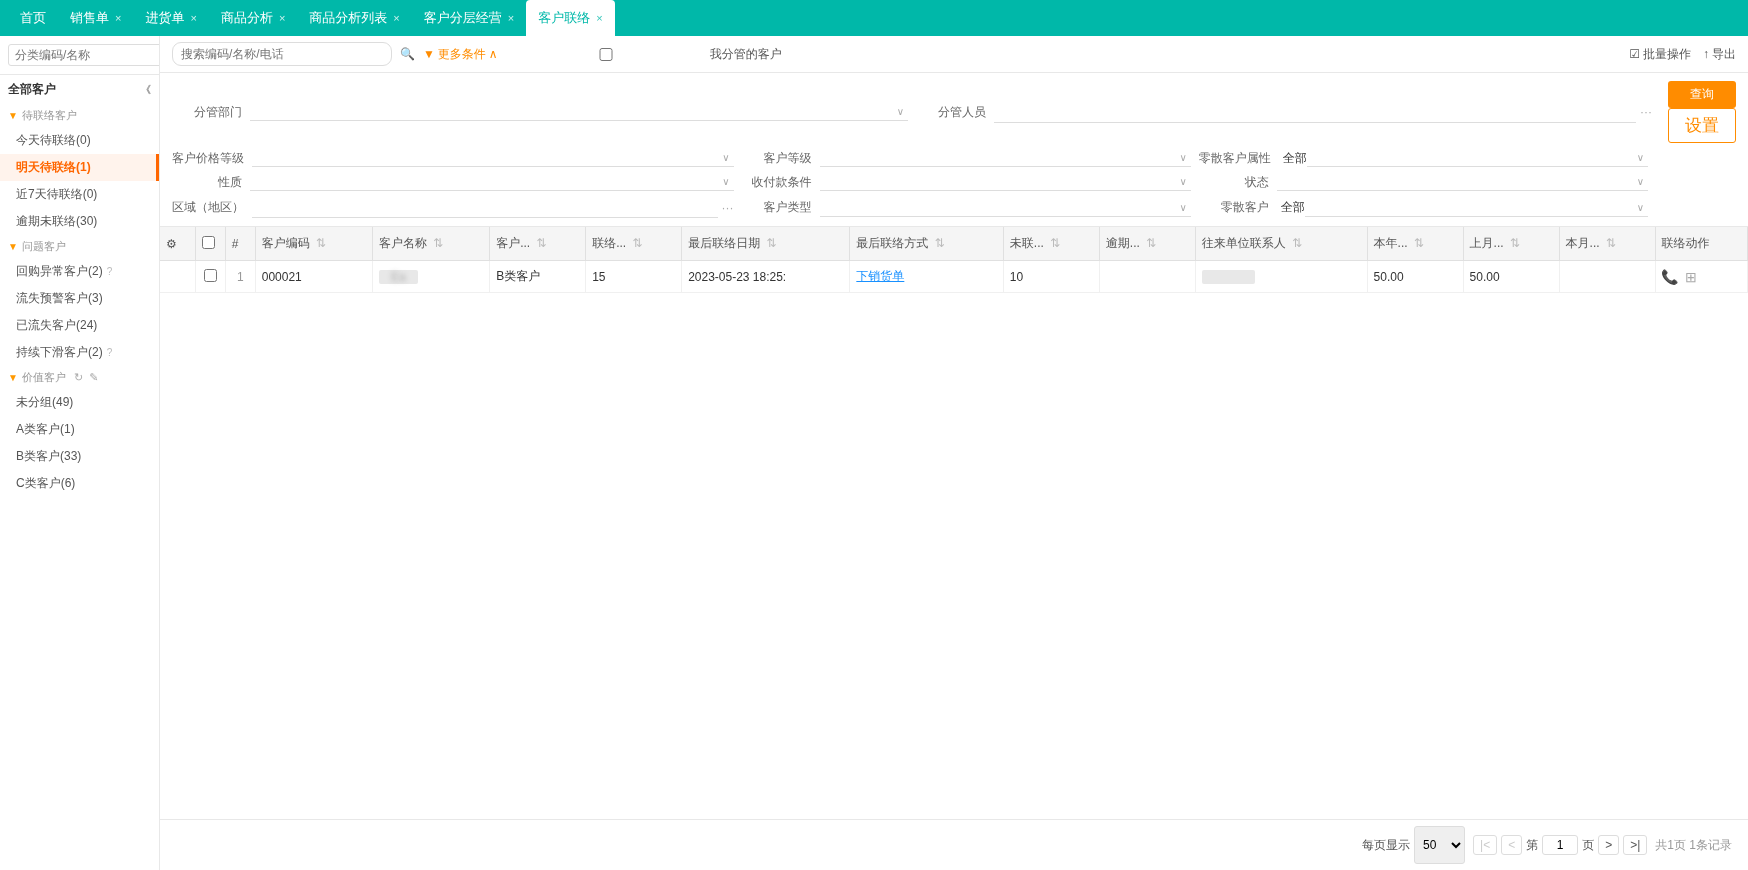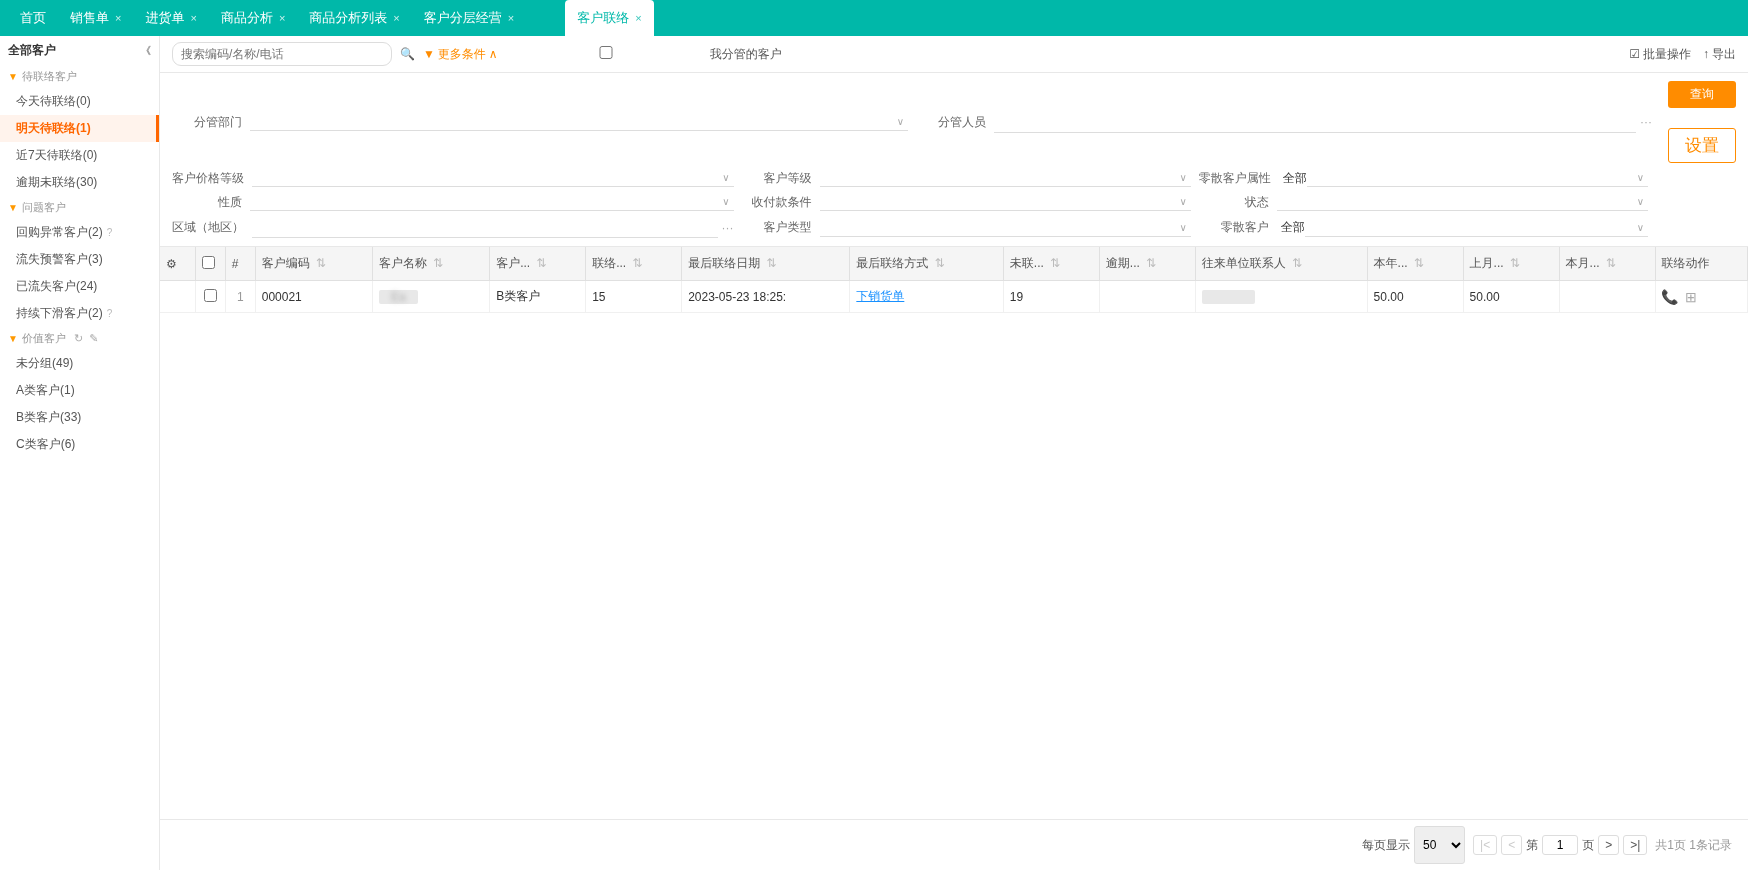--- a/index.html
+++ b/index.html
@@ -1,21 +1,21 @@
 <!DOCTYPE html>
 <html><head>
   <meta charset="utf-8">
   <style>
     * { margin: 0; padding: 0; box-sizing: border-box; }
     body { font-family: 'Microsoft YaHei', Arial, sans-serif; font-size: 12px; background: #f5f5f5; color: #333; width: 1748px; min-height: 870px; overflow-x: hidden; }
 
     
     .top-nav { display: flex; align-items: center; background: #00b8a9; height: 36px; padding: 0 8px; }
     .nav-item { color: #fff; padding: 0 12px; height: 36px; display: flex; align-items: center; cursor: pointer; font-size: 13px; white-space: nowrap; }
-    .nav-item.active { background: #fff; color: #00b8a9; border-radius: 4px 4px 0 0; margin-left: 39px; }
+    .nav-item.active { background: #fff; color: #00b8a9; border-radius: 4px 4px 0 0; }
     .nav-item .close-x { margin-left: 6px; font-size: 11px; opacity: 0.8; }
 
     
     .layout { display: flex; height: calc(870px - 36px); }
 
     
     .sidebar { width: 160px; background: #fff; border-right: 1px solid #e8e8e8; overflow-y: auto; flex-shrink: 0; }
     .sidebar-search { display: flex; align-items: center; padding: 8px; border-bottom: 1px solid #e8e8e8; }
     .sidebar-search input { flex: 1; border: 1px solid #ddd; border-radius: 3px; padding: 3px 6px; font-size: 12px; outline: none; }
     .sidebar-section-header { display: flex; align-items: center; justify-content: space-between; padding: 6px 8px; font-weight: bold; font-size: 12px; color: #333; cursor: pointer; }
@@ -27,35 +27,35 @@
     .sidebar-item .help-icon { margin-left: 4px; color: #bbb; font-size: 10px; }
 
     
     .main-content { flex: 1; display: flex; flex-direction: column; overflow: hidden; }
 
     
     .toolbar { display: flex; align-items: center; padding: 6px 12px; background: #fff; border-bottom: 1px solid #e8e8e8; gap: 8px; }
     .toolbar input { border: 1px solid #ddd; border-radius: 9px; padding: 4px 8px; font-size: 12px; width: 200px; outline: none; }
     .toolbar .search-btn { color: #aaa; cursor: pointer; }
     .toolbar .filter-btn { display: flex; align-items: center; gap: 3px; color: #ff8c00; cursor: pointer; border: none; background: none; font-size: 12px; }
-    .toolbar .checkbox-label { display: flex; align-items: flex-start; gap: 4px; color: #555; font-size: 12px; cursor: pointer; }
+    .toolbar .checkbox-label { display: flex; align-items: center; gap: 4px; color: #555; font-size: 12px; cursor: pointer; }
     .toolbar-right { margin-left: auto; display: flex; align-items: center; gap: 12px; }
     .toolbar-right .action-btn { display: flex; align-items: center; gap: 3px; color: #555; cursor: pointer; font-size: 12px; border: none; background: none; }
 
     
     .filter-panel { background: #fff; border-bottom: 1px solid #e8e8e8; padding: 8px 12px; }
     .filter-row { display: flex; align-items: center; margin-bottom: 6px; gap: 8px; }
     .filter-row:last-child { margin-bottom: 0; }
     .filter-item { display: flex; align-items: center; flex: 1; }
     .filter-label { color: #666; font-size: 12px; white-space: nowrap; margin-right: 8px; min-width: 70px; text-align: right; }
     .filter-input { flex: 1; border: none; border-bottom: 1px solid #ddd; padding: 3px 4px; font-size: 12px; outline: none; background: transparent; }
     .filter-select { flex: 1; border: none; border-bottom: 1px solid #ddd; padding: 3px 4px; font-size: 12px; outline: none; background: transparent; display: flex; align-items: center; justify-content: space-between; cursor: pointer; }
     .filter-select .arrow { color: #aaa; font-size: 10px; }
     .filter-ellipsis { color: #aaa; cursor: pointer; margin-left: 4px; }
-    .filter-actions { display: flex; flex-direction: column; gap: 20px; margin-left: 8px; }
+    .filter-actions { display: flex; flex-direction: column; gap: 0; margin-left: 8px; }
     .btn-query { background: #ff8c00; color: #fff; border: none; border-radius: 3px; padding: 5px 16px; cursor: pointer; font-size: 12px; }
     .btn-settings { background: #fff; color: #ff8c00; border: 1px solid #ff8c00; border-radius: 3px; padding: 5px 16px; cursor: pointer; font-size: 17px; }
 
     
     .table-container { flex: 1; overflow: auto; background: #fff; margin: 0; }
     table { width: 100%; border-collapse: collapse; font-size: 12px; }
     thead tr { background: #f5f5f5; }
     th { padding: 8px 6px; text-align: left; border-bottom: 1px solid #e0e0e0; border-right: 1px solid #e0e0e0; color: #555; font-weight: normal; white-space: nowrap; cursor: pointer; position: relative; }
     th .sort-icon { color: #bbb; margin-left: 3px; }
     td { padding: 7px 6px; border-bottom: 1px solid #f0f0f0; border-right: 1px solid #f0f0f0; color: #333; white-space: nowrap; }
@@ -105,20 +105,24 @@
   </div>
   <div class="nav-item active">
     <span>客户联络</span>
     <span class="close-x">×</span>
   </div>
 </div>
 
 <div class="layout">
 
   <div class="sidebar">
+    <div class="sidebar-search">
+      <input type="text" placeholder="分类编码/名称" style="">
+
+    </div>
 
     <div class="sidebar-section-header">
       <span>全部客户</span>
       <span class="collapse-icon">《</span>
     </div>
 
     <div class="sidebar-group-label">
       <span class="triangle">▼</span>
       <span>待联络客户</span>
     </div>
@@ -321,21 +325,21 @@
         <tr>
       <td></td>
       <td class="checkbox-cell"><input type="checkbox" style=""></td>
       <td class="index-cell">1</td>
       <td>000021</td>
       <td><span style="color:transparent;text-shadow:0 0 5px #aaa;background:#e8e8e8;border-radius:2px;padding:0 12px;">Ea</span></td>
       <td>B类客户</td>
       <td>15</td>
       <td>2023-05-23 18:25:</td>
       <td><span class="td-link">下销货单</span></td>
-      <td>19</td>
+      <td>10</td>
       <td></td>
       <td><span style="color:transparent;text-shadow:0 0 4px #aaa;background:#e8e8e8;border-radius:2px;padding:0 18px;">&nbsp;&nbsp;&nbsp;&nbsp;&nbsp;</span></td>
       <td>50.00</td>
       <td>50.00</td>
       <td></td>
       <td>
         <div class="td-action-icons">
           <span title="联络">📞</span>
           <span title="更多">⊞</span>
         </div>

